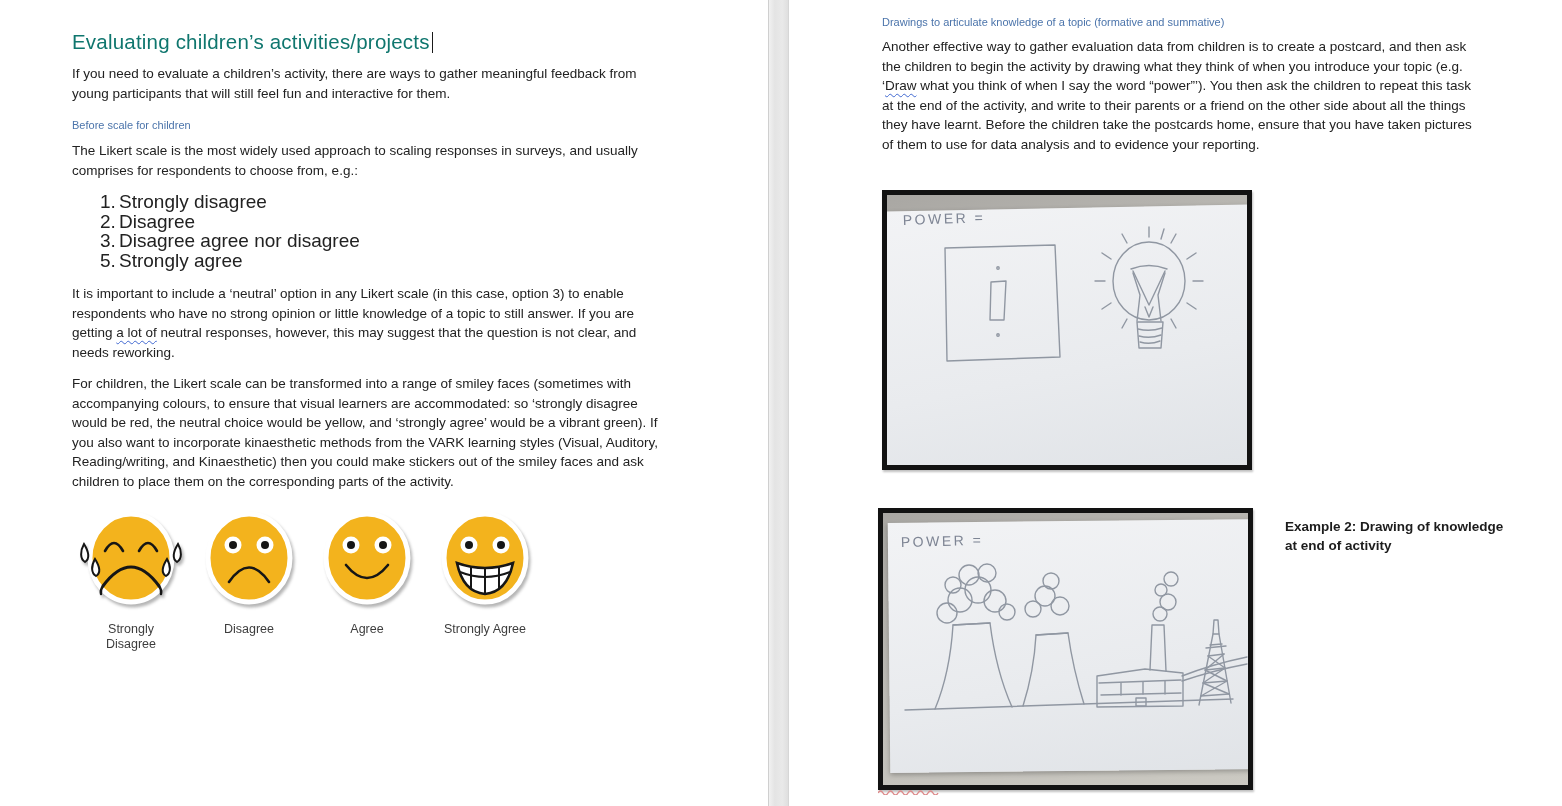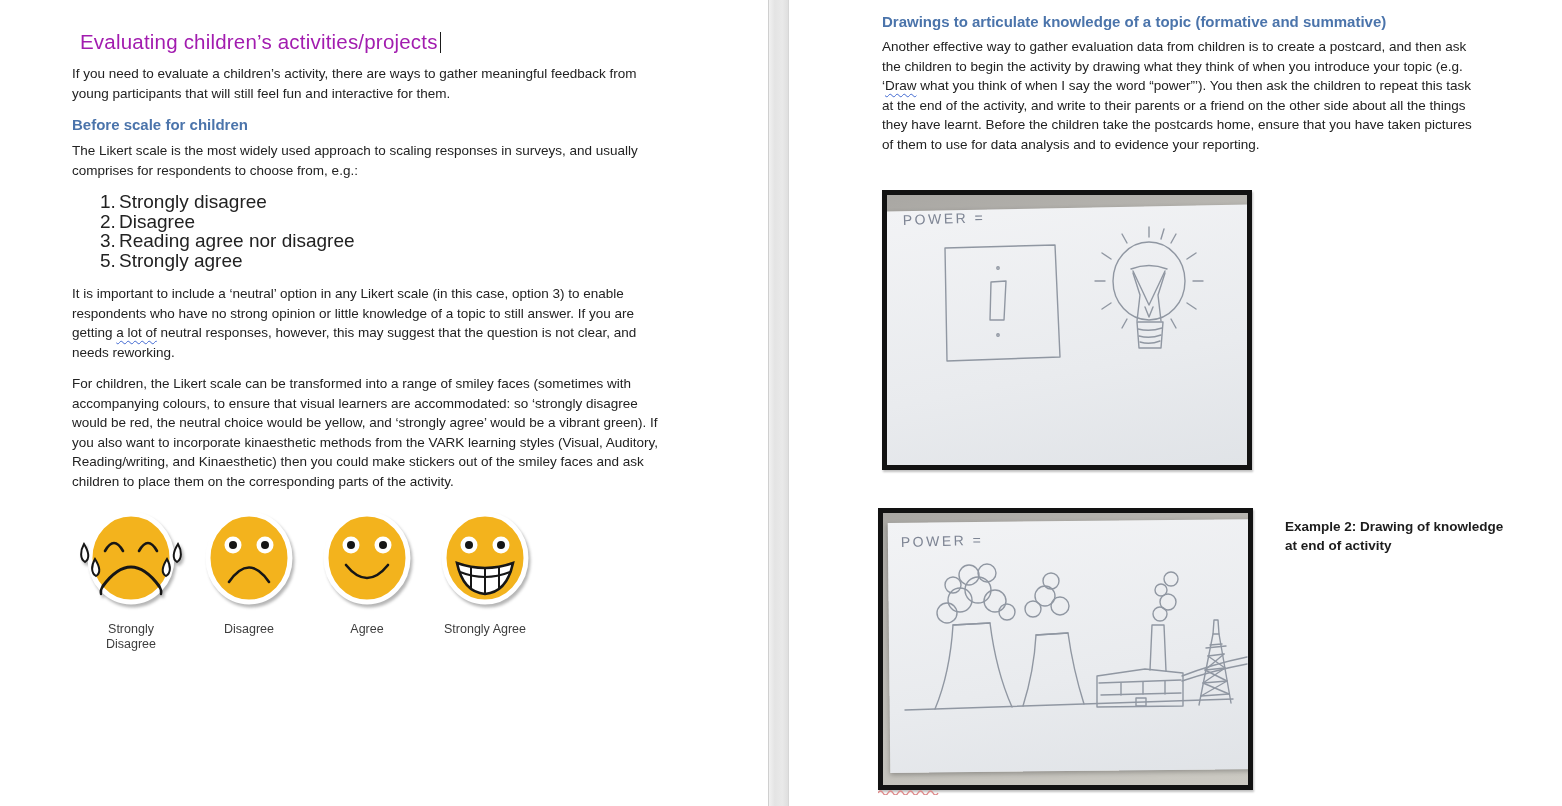--- a/index.html
+++ b/index.html
@@ -8,22 +8,22 @@
 
   
   .gutter{position:absolute;left:768px;top:0;width:19px;height:806px;
           background:linear-gradient(to right,#f1f1f1,#e4e4e4 30%,#e9e9e9 70%,#dfdfdf);
           border-left:1px solid #cfcfcf;border-right:1px solid #d6d6d6;}
 
   
   .col-left{position:absolute;left:72px;top:28px;width:588px;}
   .col-right{position:absolute;left:882px;top:12px;width:600px;}
 
-  h1{font-size:20.5px;font-weight:400;color:#a21caf;margin:0 0 9px 8px;line-height:27px;letter-spacing:.2px;}
-  h2{font-size:15px;font-weight:700;color:#4b74ab;margin:0 0 6px 0;line-height:20px;}
+  h1{font-size:20.5px;font-weight:400;color:#0f766e;margin:0 0 9px 0;line-height:27px;letter-spacing:.2px;}
+  h2{font-size:11px;font-weight:400;color:#4b74ab;margin:0 0 6px 0;line-height:20px;}
   p{font-size:13.5px;line-height:19.5px;margin:0 0 12px 0;}
   .cursor{display:inline-block;width:1px;height:21px;background:#1a1a1a;vertical-align:-4px;margin-left:2px;}
 
   ol.likert{list-style:none;margin:0 0 14px 0;padding:0 0 0 28px;}
   ol.likert li{font-size:19px;line-height:19.5px;}
   ol.likert .num{display:inline-block;width:19px;}
 
   .sq-blue{text-decoration:underline wavy #4169d1 1px;text-underline-offset:3px;}
 
   
@@ -54,21 +54,21 @@
     <h1><span>Evaluating children’s activities/projects</span><span class="cursor"></span></h1>
 
     <p>If you need to evaluate a children’s activity, there are ways to gather meaningful feedback from young participants that will still feel fun and interactive for them.</p>
 
     <h2>Before scale for children</h2>
     <p>The Likert scale is the most widely used approach to scaling responses in surveys, and usually comprises for respondents to choose from, e.g.:</p>
 
     <ol class="likert">
       <li><span class="num">1.</span><span>Strongly disagree</span></li>
       <li><span class="num">2.</span><span>Disagree</span></li>
-      <li><span class="num">3.</span><span>Reading agree nor disagree</span></li>
+      <li><span class="num">3.</span><span>Disagree agree nor disagree</span></li>
       <li><span class="num">5.</span><span>Strongly agree</span></li>
     </ol>
 
     <p><span>It is important to include a ‘neutral’ option in any Likert scale (in this case, option 3) to enable respondents who have no strong opinion or little knowledge of a topic to still answer. If you are getting </span><span class="sq-blue">a lot of</span><span> neutral responses, however, this may suggest that the question is not clear, and needs reworking.</span></p>
 
     <p style="margin-bottom:0;">For children, the Likert scale can be transformed into a range of smiley faces (sometimes with accompanying colours, to ensure that visual learners are accommodated: so ‘strongly disagree would be red, the neutral choice would be yellow, and ‘strongly agree’ would be a vibrant green). If you also want to incorporate kinaesthetic methods from the VARK learning styles (Visual, Auditory, Reading/writing, and Kinaesthetic) then you could make stickers out of the smiley faces and ask children to place them on the corresponding parts of the activity.</p>
 
     <div class="smiley-strip">
       <div class="smiley-cell">
         <svg width="118" height="104" viewBox="0 0 118 104">

